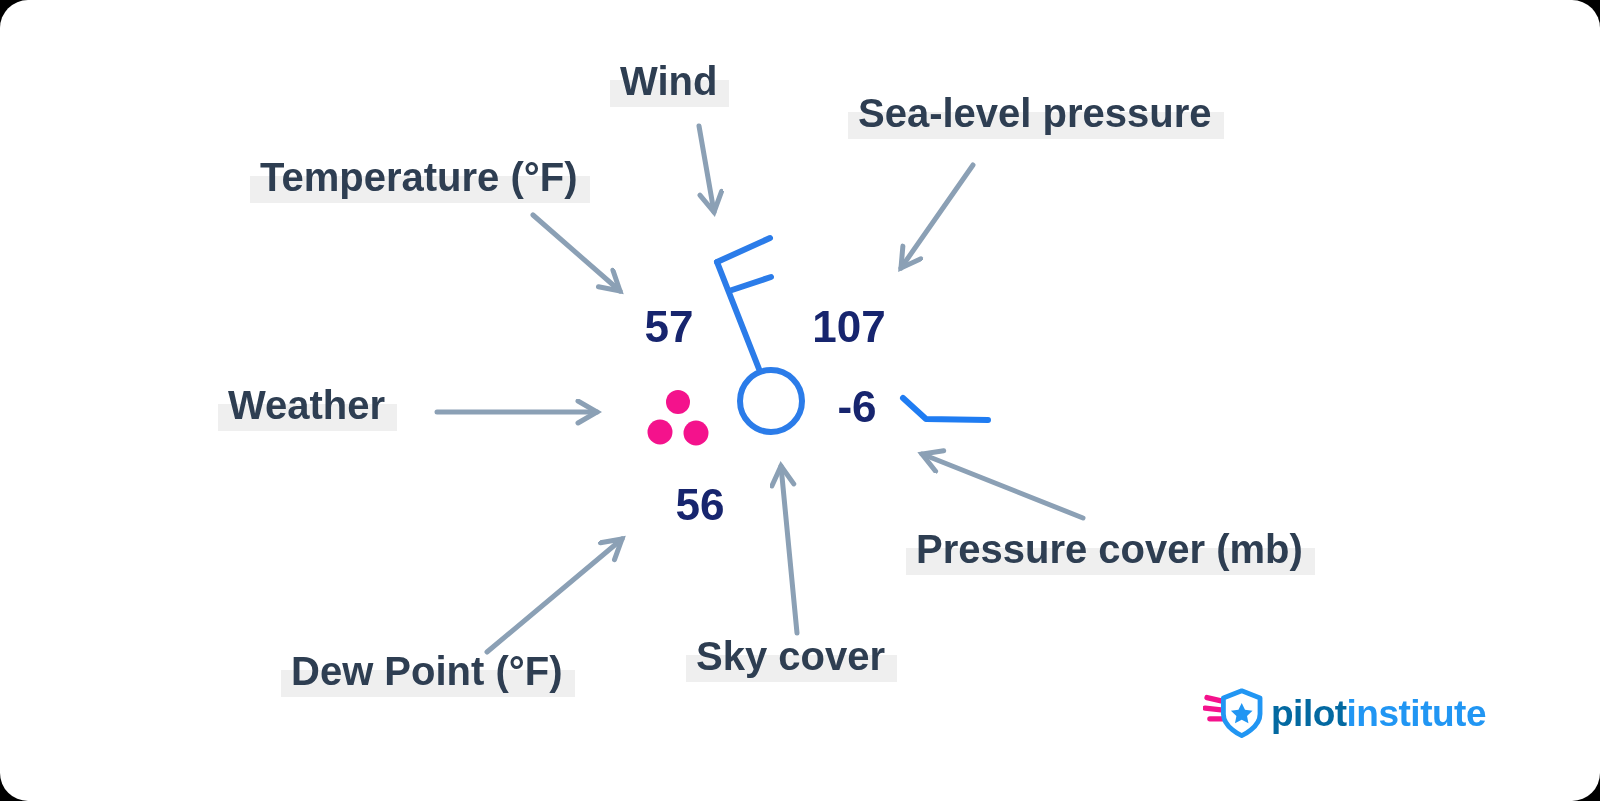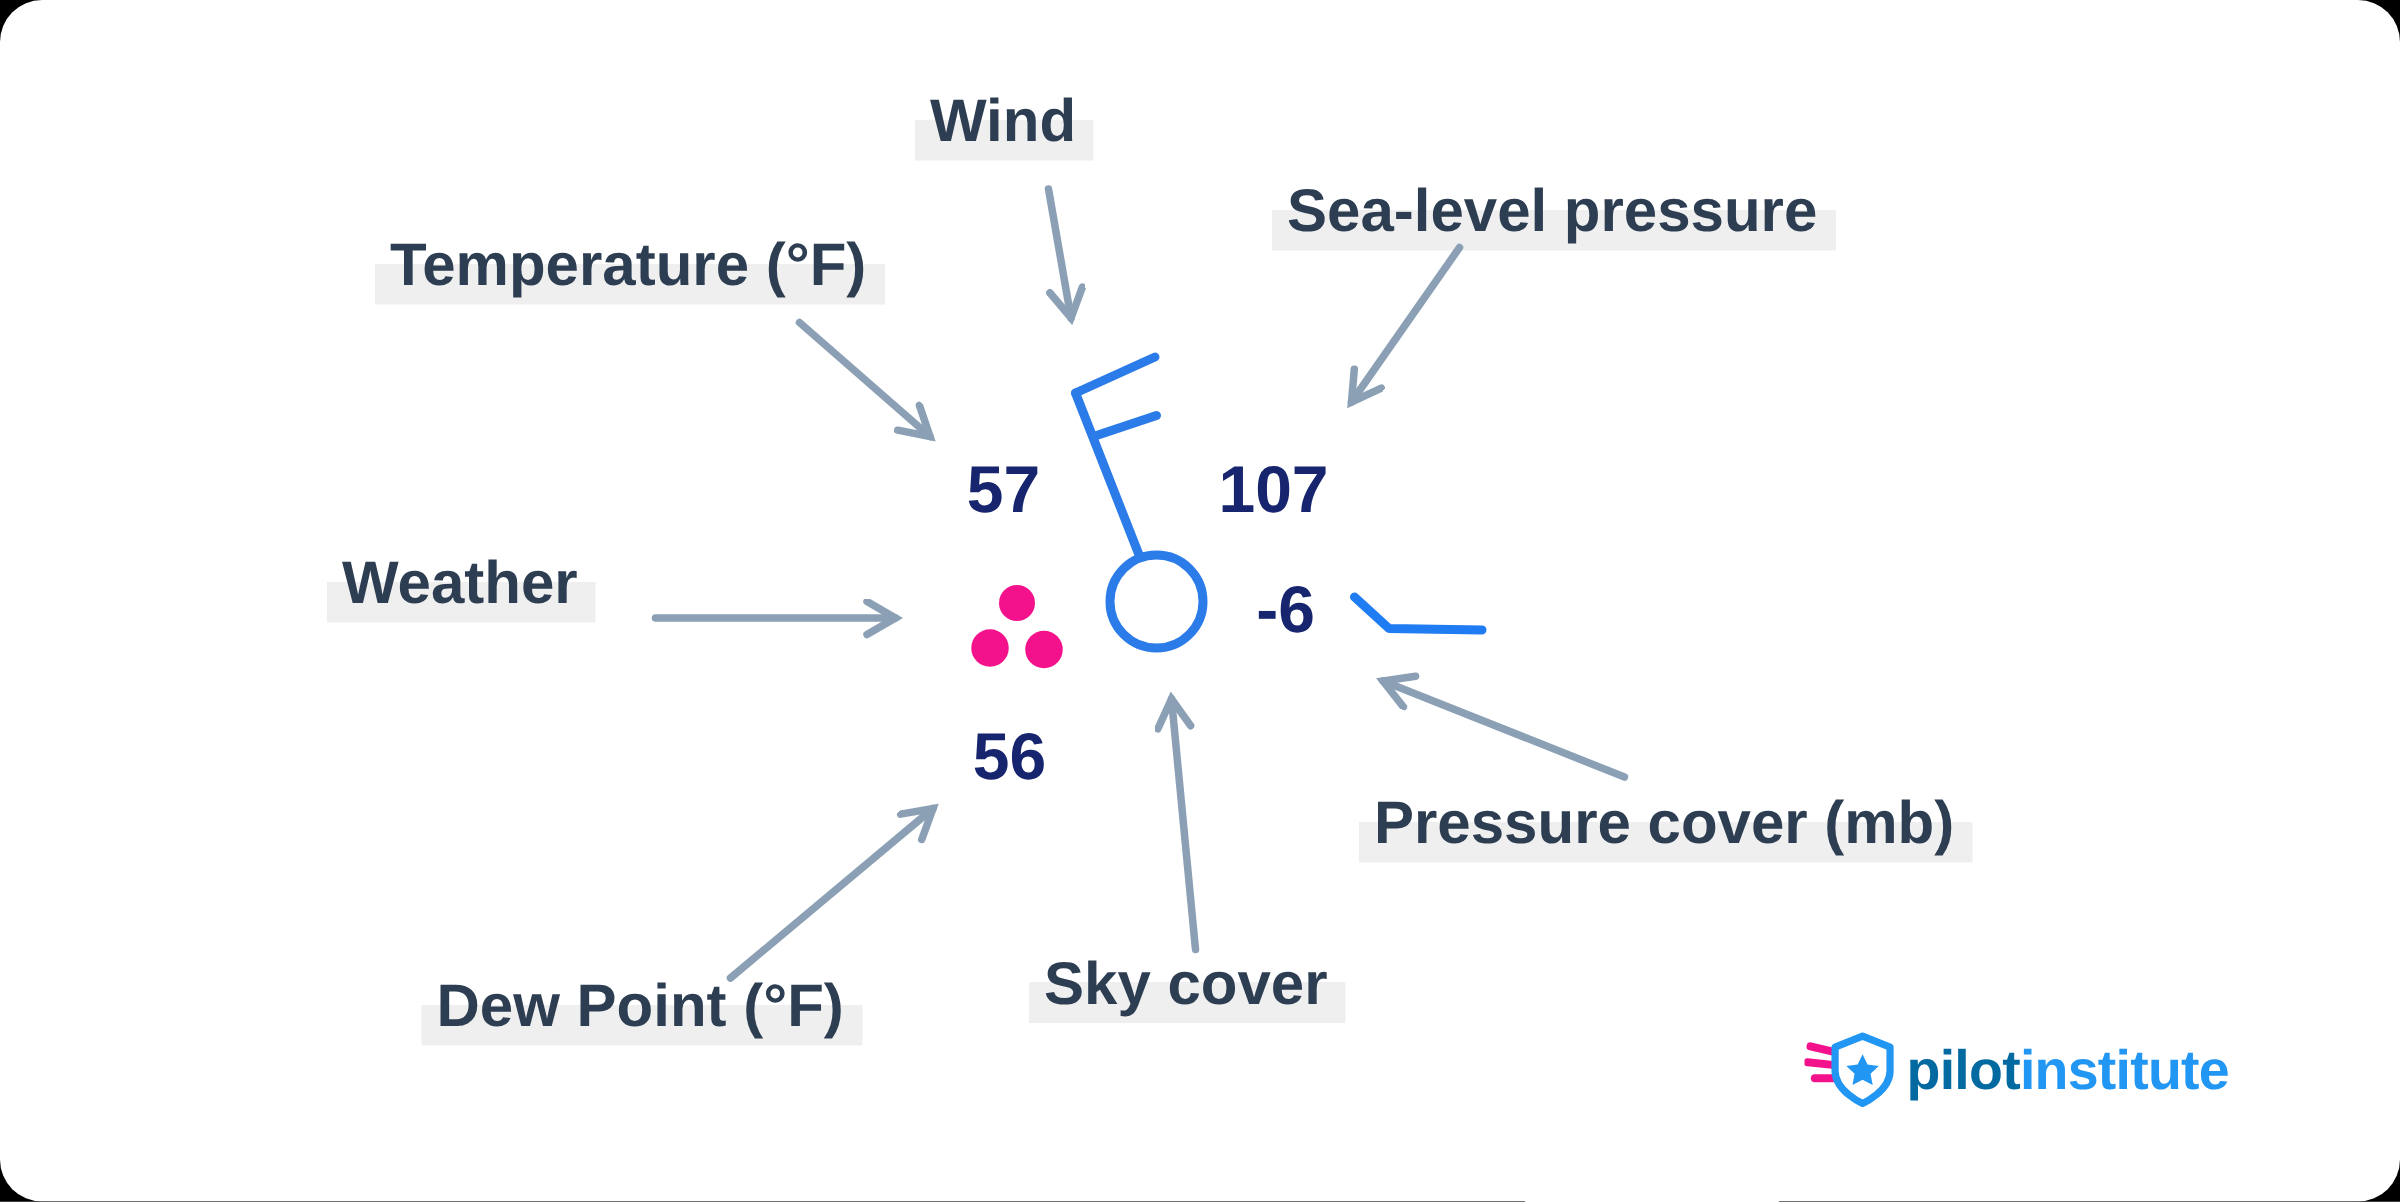--- a/index.html
+++ b/index.html
@@ -39,30 +39,30 @@
   .logo-text{font-size:37px;font-weight:bold;line-height:1;letter-spacing:-0.5px;}
   .logo-pilot{color:#0369a1;}
   .logo-institute{color:#2196f3;}
 </style>
 </head>
 <body>
 
 <div class="card">
 
   <div class="label" style="left:610px;top:60px;">Wind</div>
-  <div class="label" style="left:848px;top:120px;">Sea-level pressure</div>
+  <div class="label" style="left:848px;top:92px;">Sea-level pressure</div>
   <div class="label" style="left:250px;top:156px;">Temperature (°F)</div>
-  <div class="label" style="left:218px;top:368px;">Weather</div>
+  <div class="label" style="left:218px;top:384px;">Weather</div>
   <div class="label" style="left:686px;top:635px;">Sky cover</div>
   <div class="label" style="left:281px;top:650px;">Dew Point (°F)</div>
   <div class="label" style="left:906px;top:528px;">Pressure cover (mb)</div>
 
   <div class="num" style="left:634px;top:305px;width:70px;">57</div>
   <div class="num" style="left:804px;top:305px;width:90px;">107</div>
-  <div class="num" style="left:638px;top:483px;width:70px;">56</div>
+  <div class="num" style="left:665px;top:483px;width:70px;">56</div>
   <div class="num" style="left:822px;top:385px;width:70px;">-6</div>
 
   <svg class="overlay" width="1600" height="801" viewBox="0 0 1600 801">
     <defs>
       <marker id="ah" markerUnits="userSpaceOnUse" markerWidth="30" markerHeight="30" refX="22" refY="13" orient="auto">
         <path d="M3 2 L22 13 L3 24" fill="none" stroke="#8ba0b5" stroke-width="5" stroke-linecap="round"></path>
       </marker>
     </defs>
 
     <g stroke="#8ba0b5" stroke-width="5" fill="none" stroke-linecap="round">

